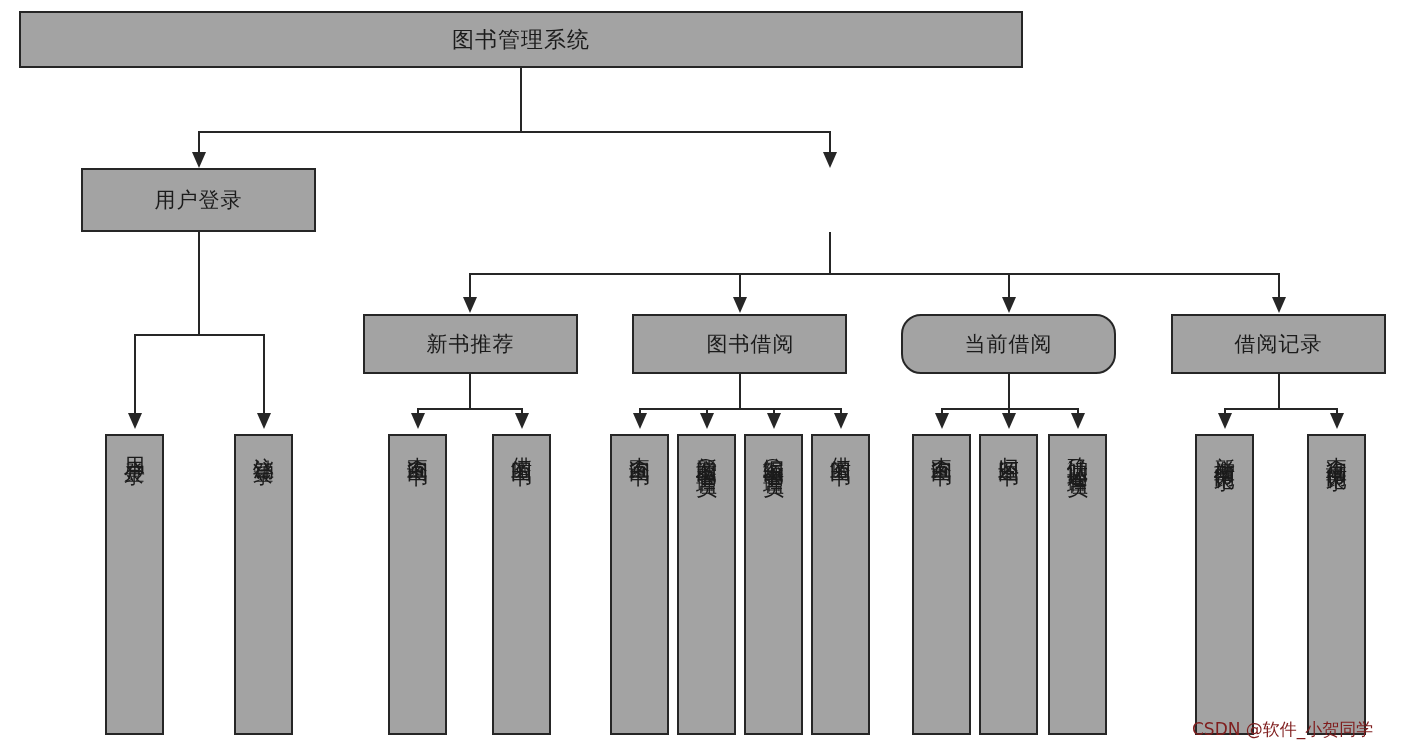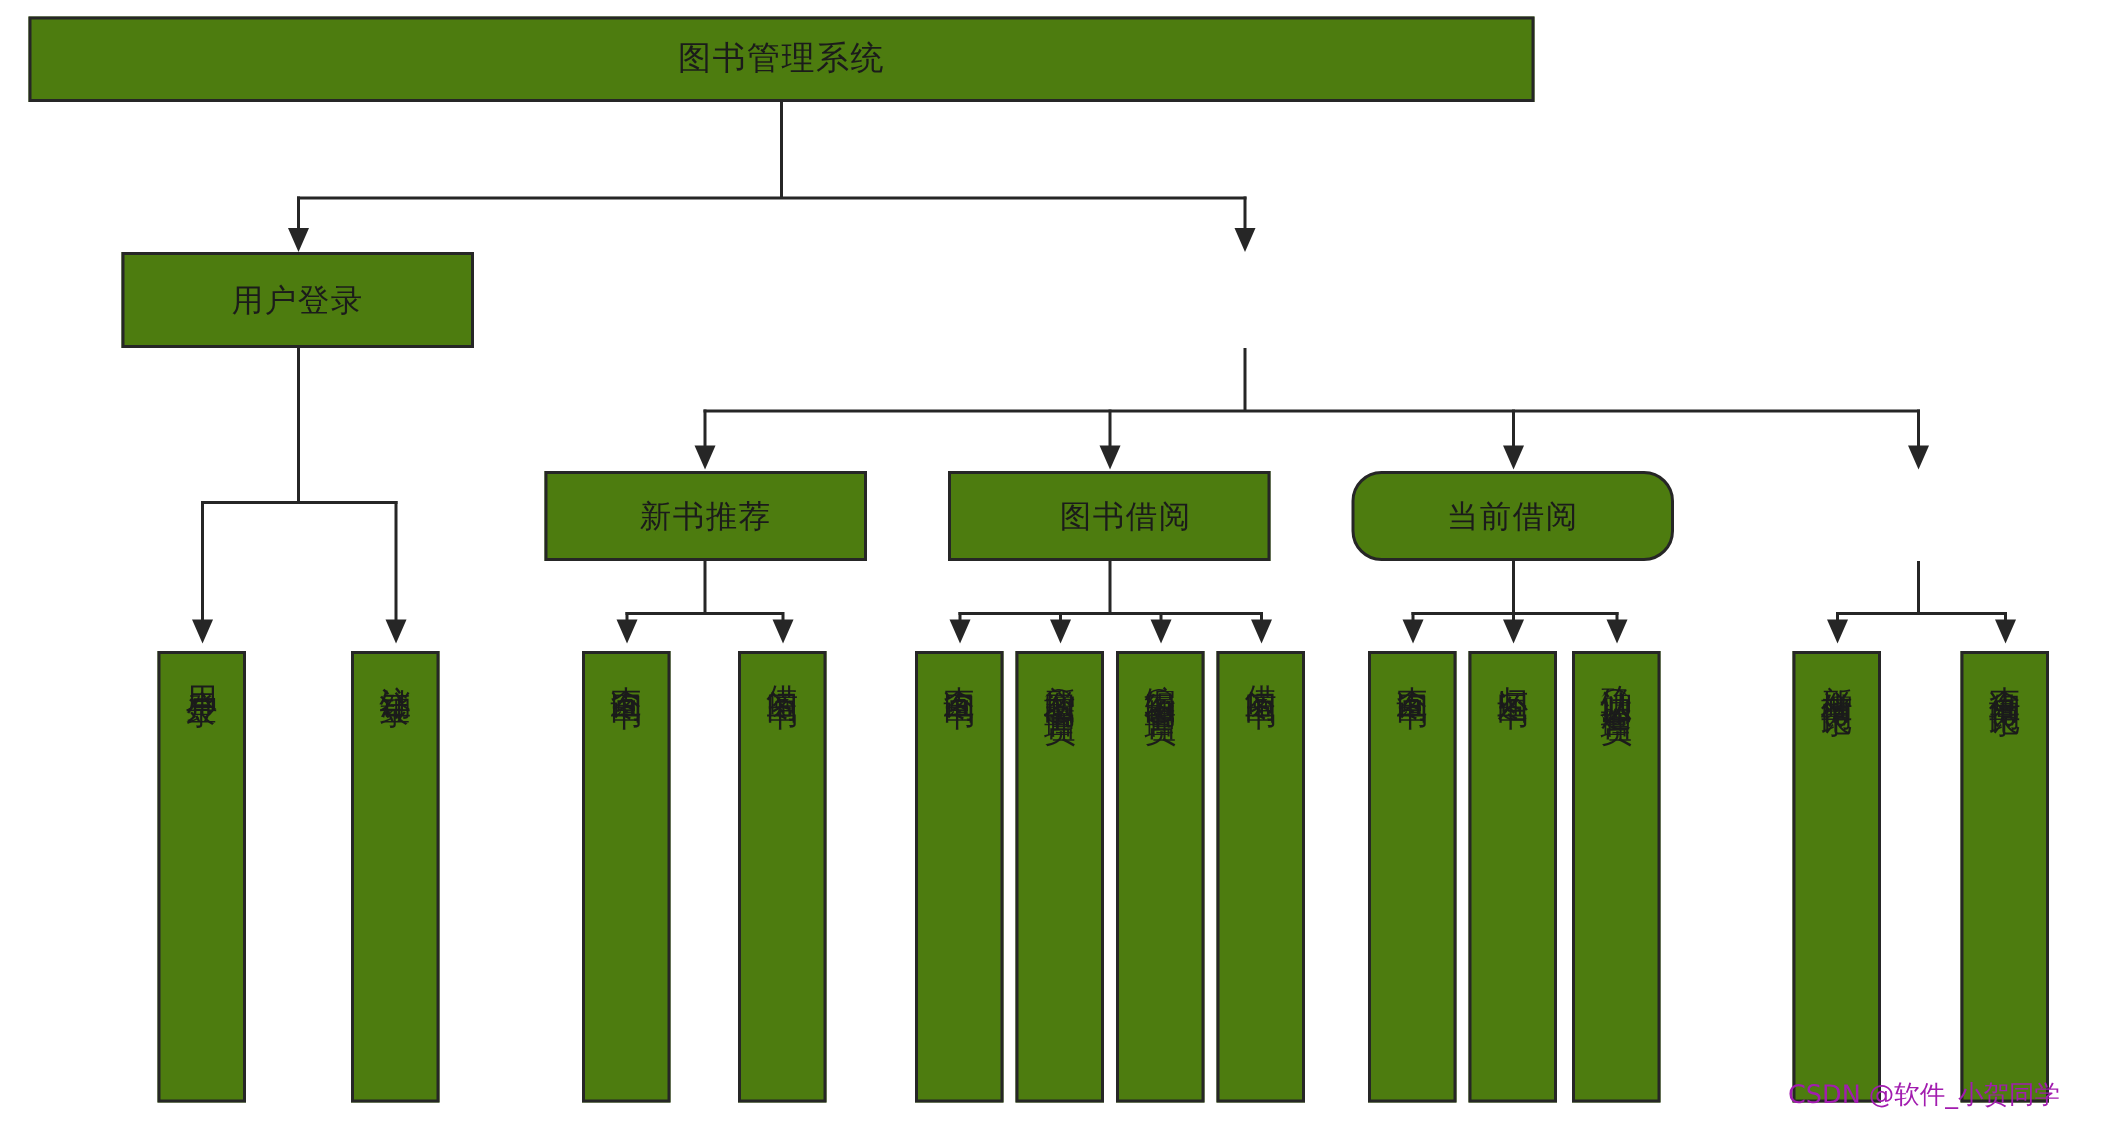--- a/index.html
+++ b/index.html
@@ -16,21 +16,21 @@
     width: 1405px;
     height: 747px;
     background: #ffffff;
     overflow: hidden;
   }
 
   
   .node {
     position: absolute;
     box-sizing: border-box;
-    background: #4d7c0f;
+    background: #a3a3a3;
     border: 2px solid #262626;
     display: flex;
     align-items: center;
     justify-content: center;
     color: #1b1b1b;
   }
   .node .label {
     text-align: center;
     line-height: 1.15;
     letter-spacing: 1px;
@@ -72,21 +72,21 @@
     height: 0;
     border-left: 7px solid transparent;
     border-right: 7px solid transparent;
     border-top: 16px solid #262626;
   }
 
   
   #watermark {
     position: absolute;
     font-size: 17px;
-    color: #a21caf;
+    color: #7f1d1d;
     white-space: nowrap;
     user-select: none;
     text-align: center;
   }
 </style>
 </head>
 <body>
 
 <div id="diagram-root">
 
@@ -132,20 +132,23 @@
 
   <div class="node horiz" style="left:363px; top:314px; width:215px; height:60px;">
     <span class="label">新书推荐</span>
   </div>
   <div class="node horiz" style="left:632px; top:314px; width:215px; height:60px;padding-left:22px;">
     <span class="label">图书借阅</span>
   </div>
   <div class="node horiz" style="left:901px; top:314px; width:215px; height:60px;border-radius:20px;">
     <span class="label">当前借阅</span>
   </div>
+  <div class="node horiz" style="left:1171px; top:314px; width:215px; height:60px;">
+    <span class="label">借阅记录</span>
+  </div>
 
   <div class="conn v" style="left:469px; top:374px; height:35px;"></div>
   <div class="conn h" style="left:417px; top:408px; width:105px;"></div>
   <div class="conn v" style="left:417px; top:408px; height:6px;"></div>
   <div class="conn v" style="left:521px; top:408px; height:6px;"></div>
   <div class="arrow" style="left:411px; top:413px;"></div>
   <div class="arrow" style="left:515px; top:413px;"></div>
 
   <div class="node vert" style="left:388px; top:434px; width:59px; height:301px;">
     <span class="label">查询图书</span>

